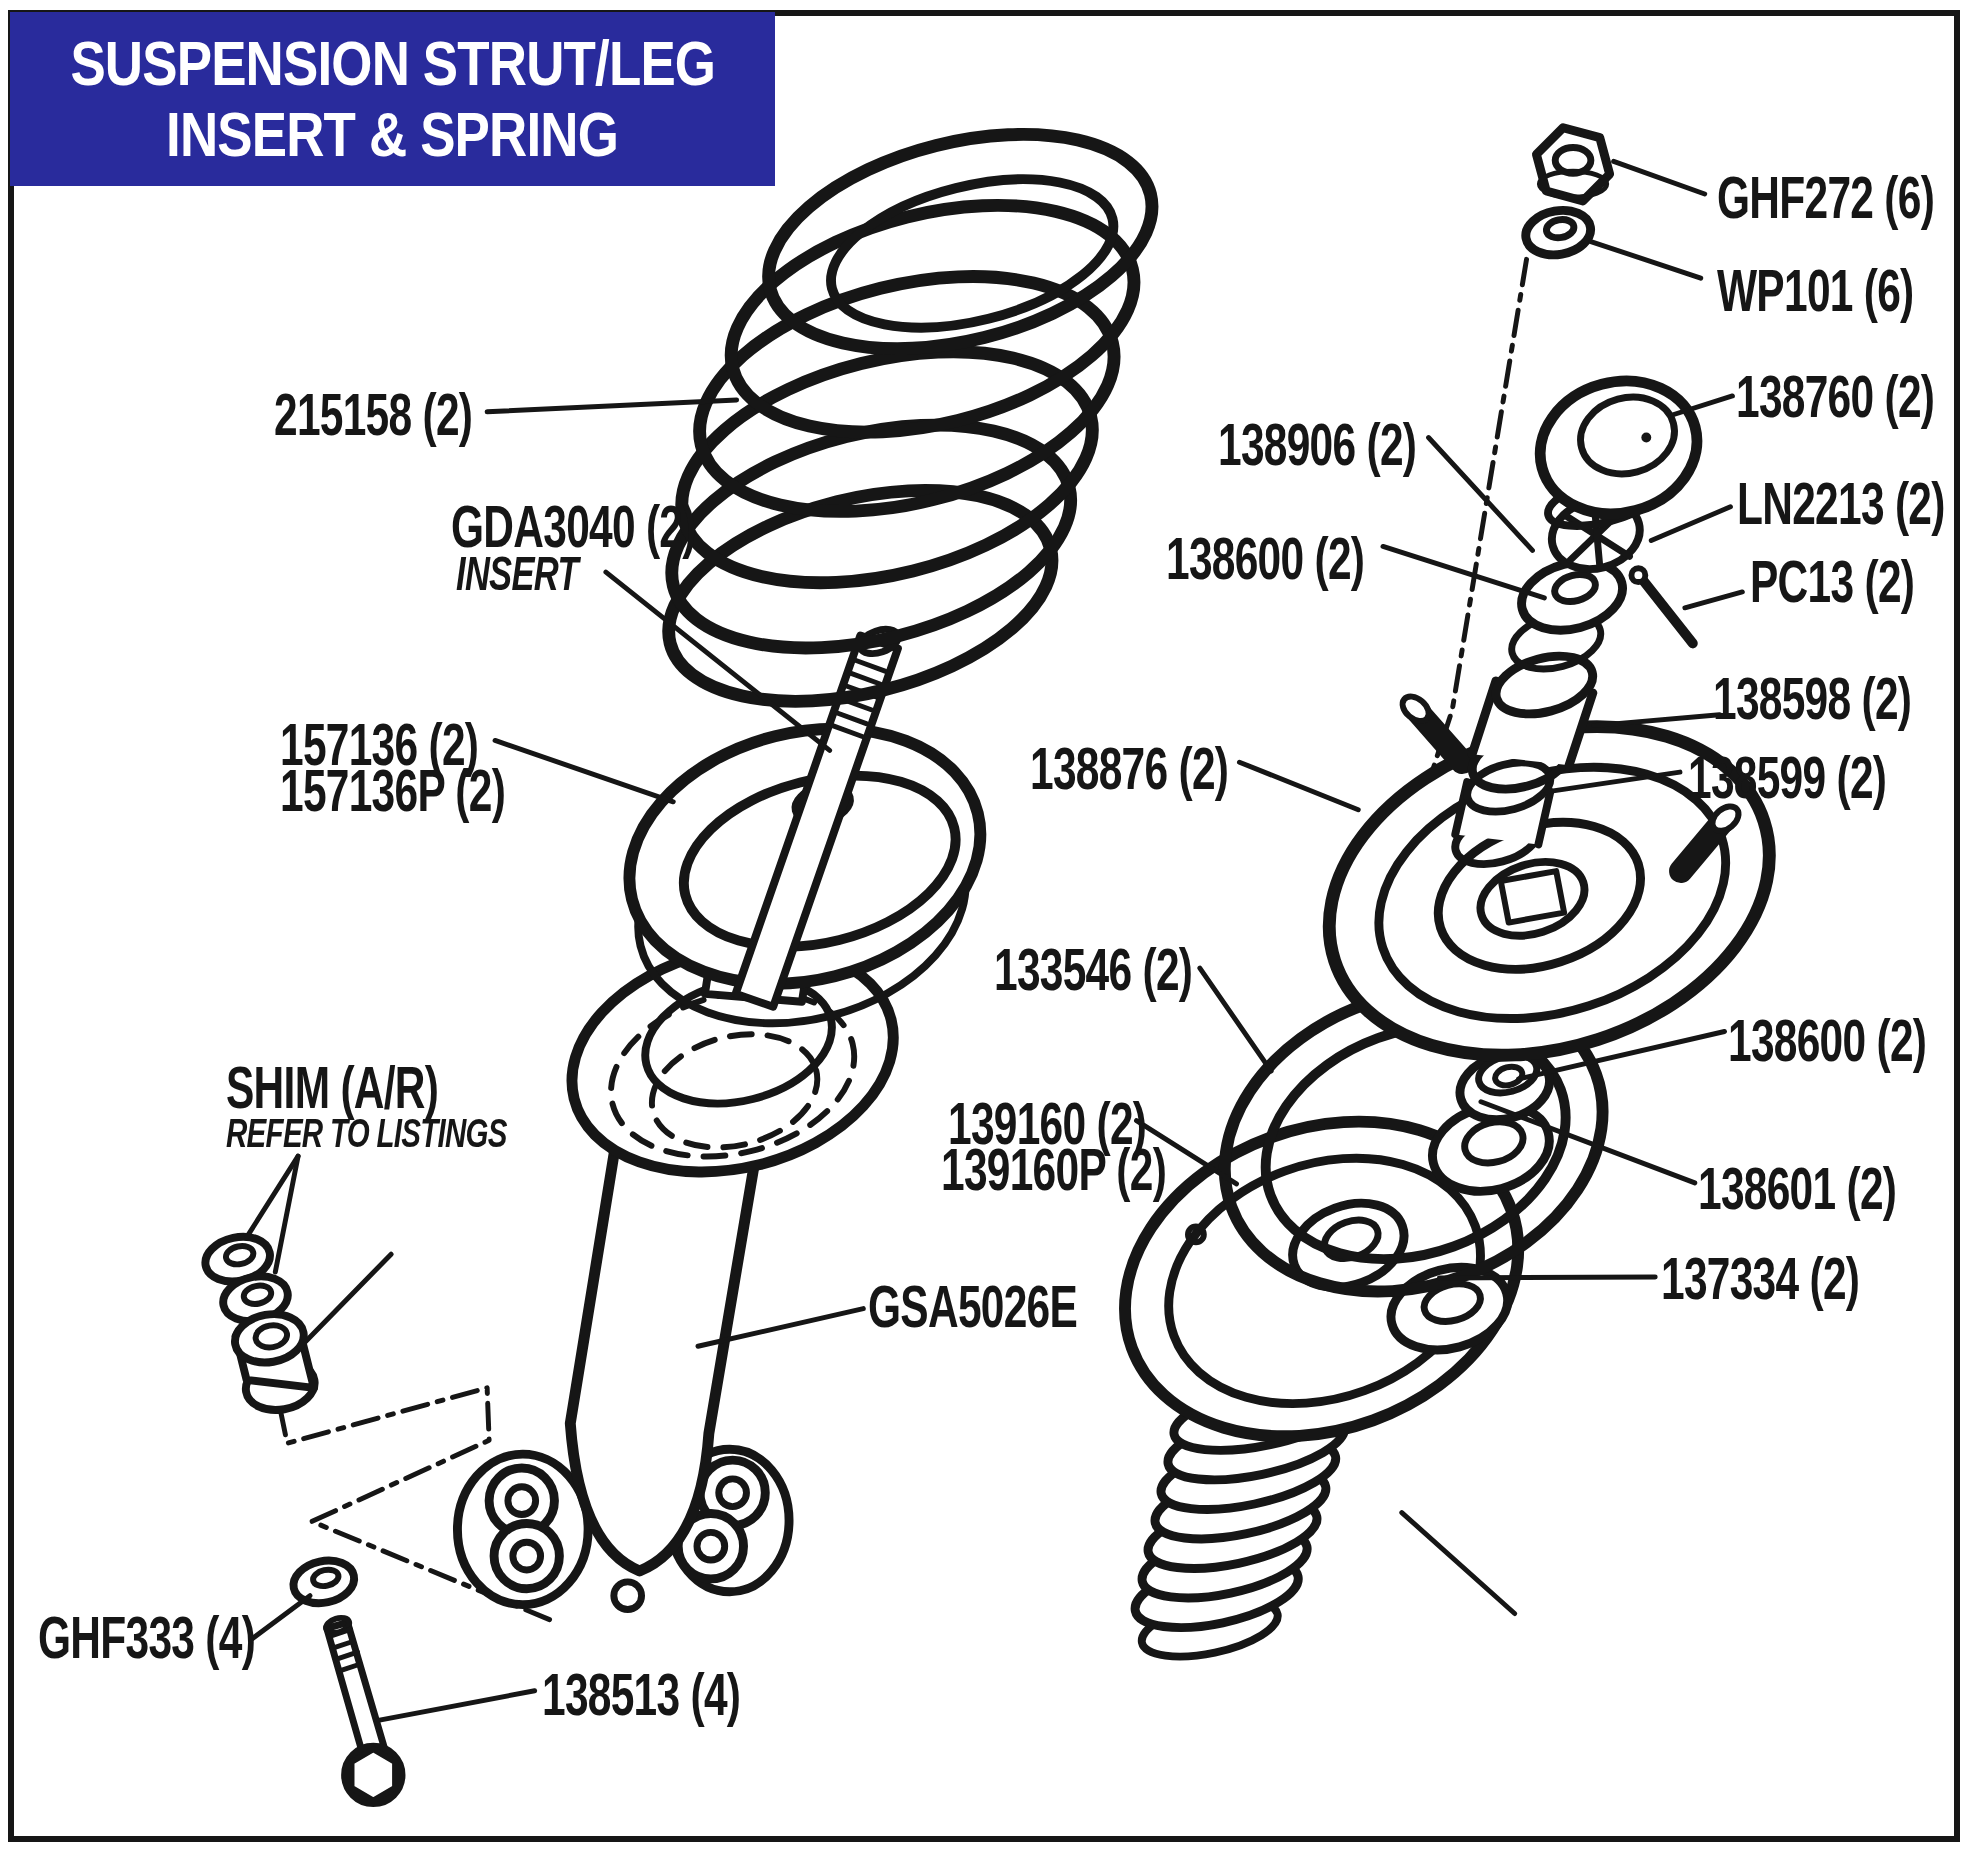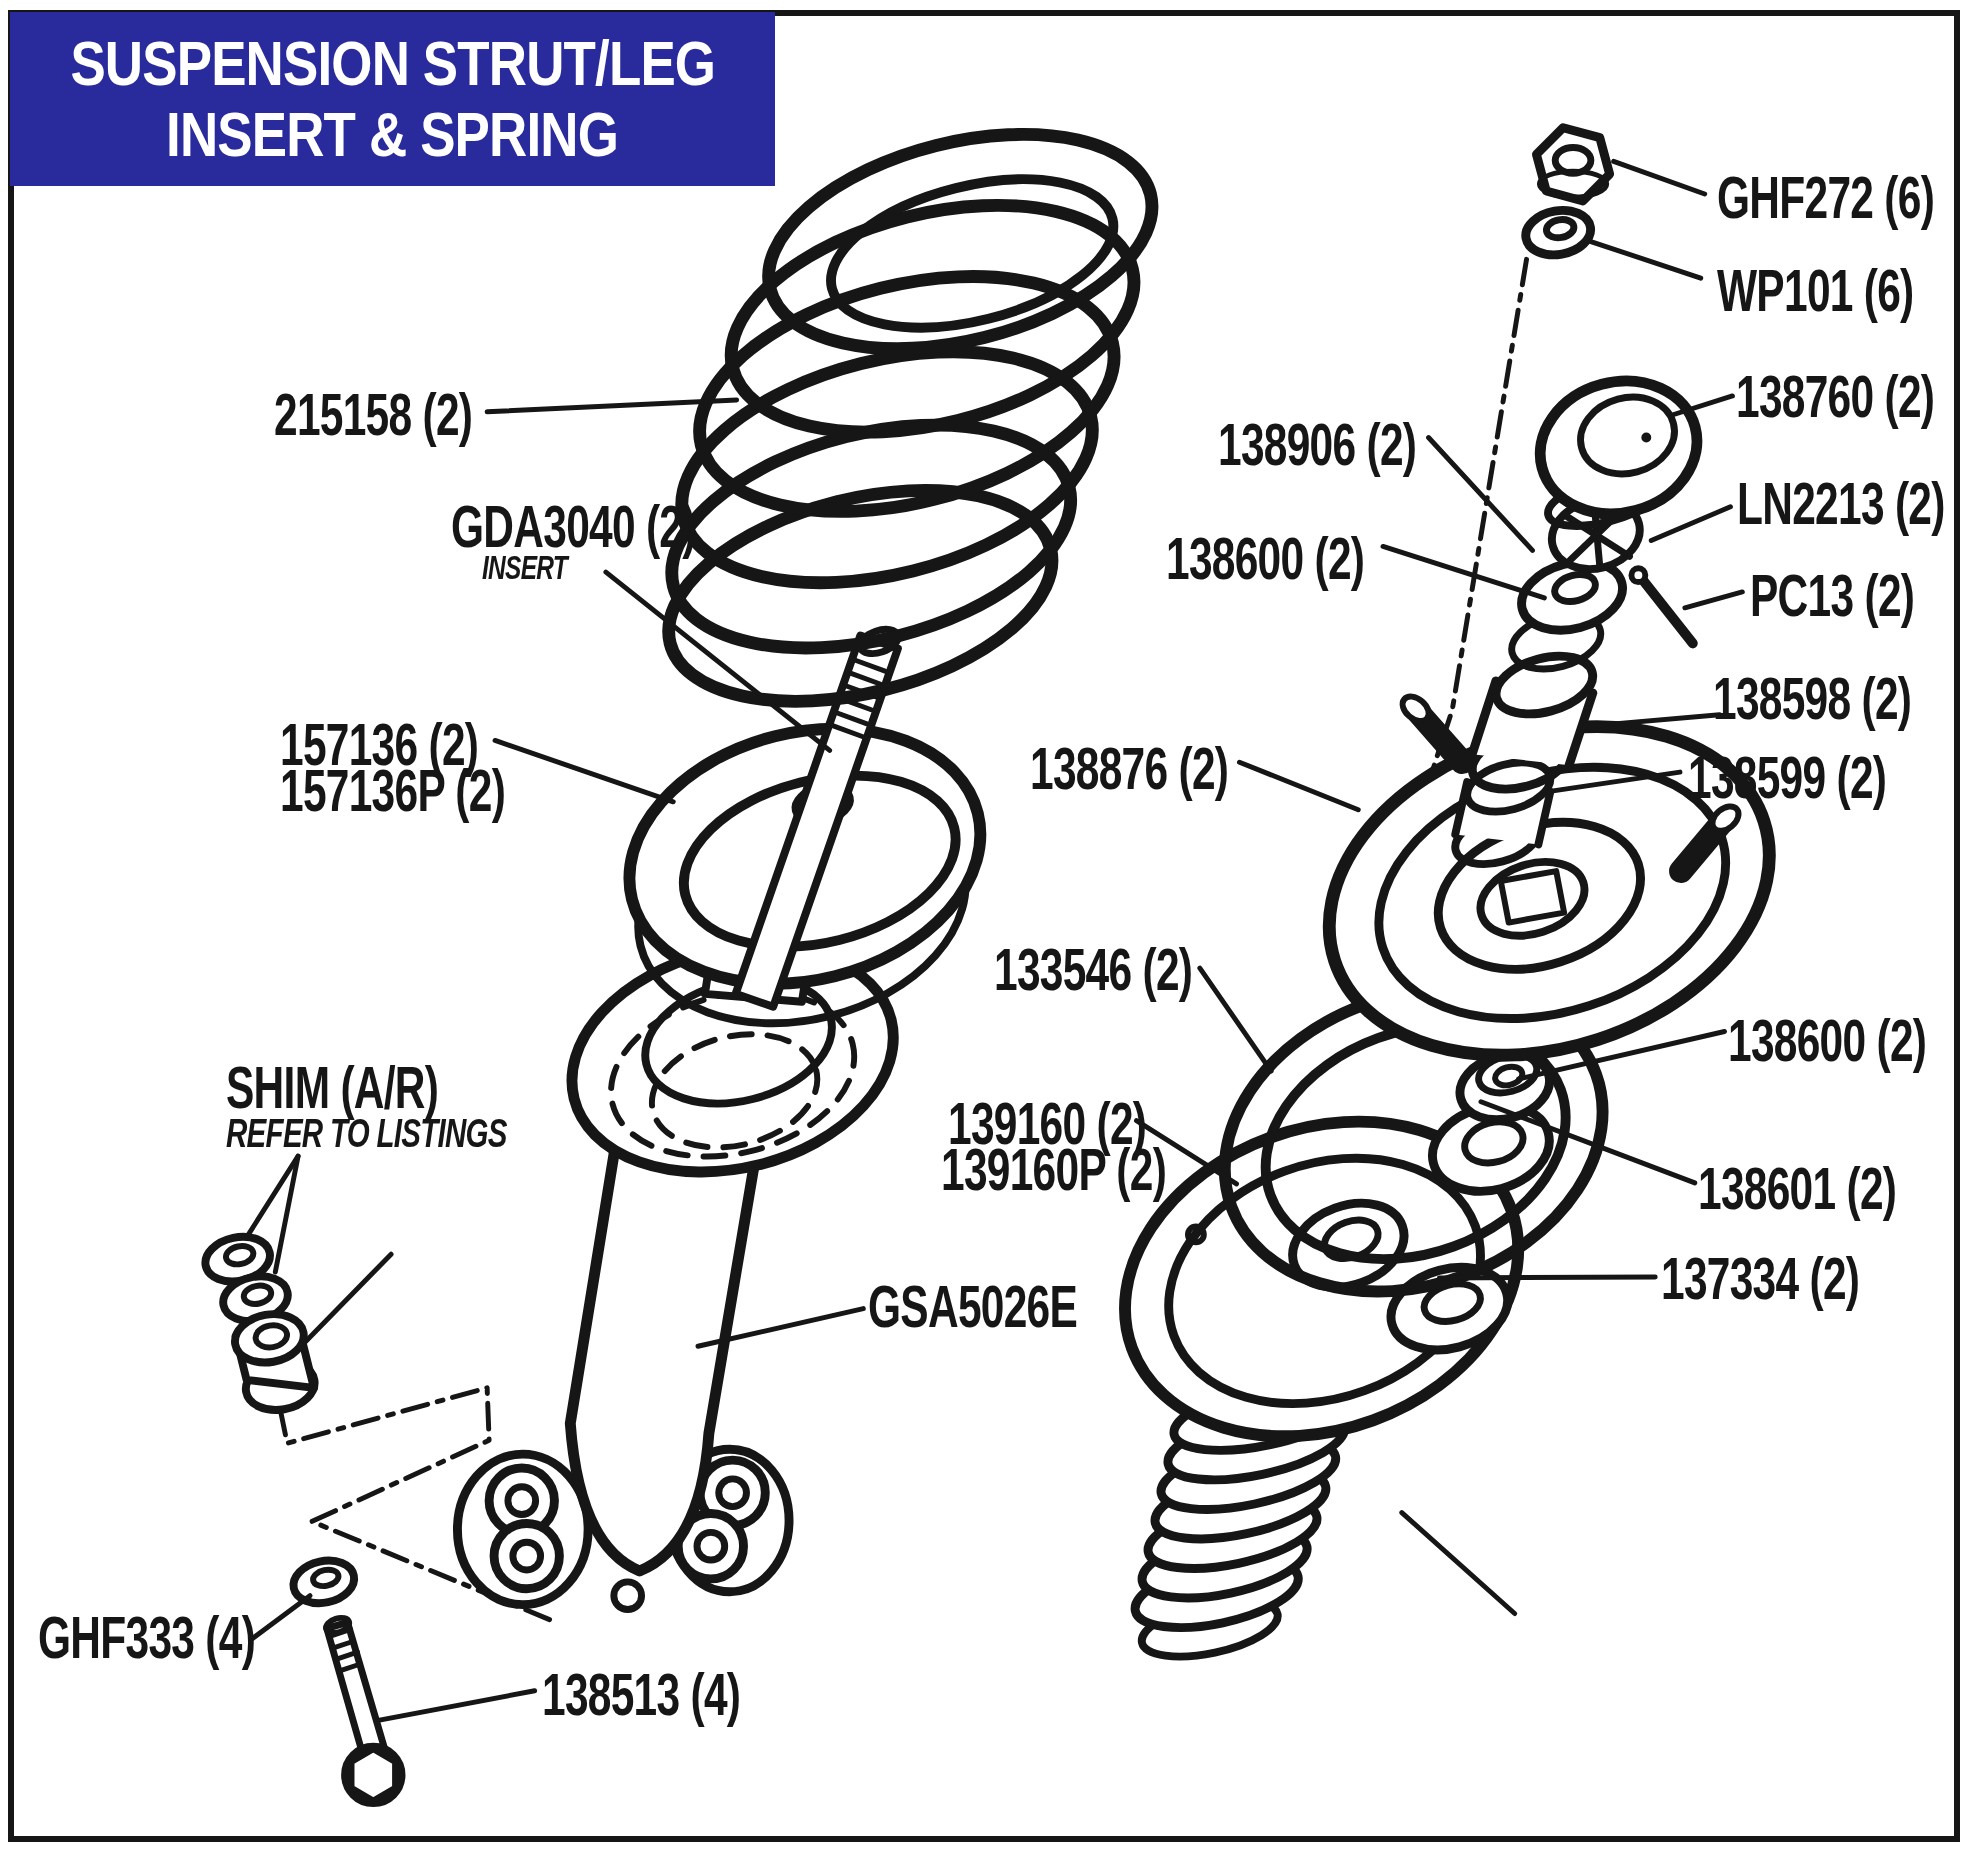--- a/index.html
+++ b/index.html
@@ -230,36 +230,36 @@
 
   <div class="frame"></div>
 
   <div class="titlebox">
     <div class="tline">SUSPENSION STRUT/LEG</div>
     <div class="tline">INSERT &amp; SPRING</div>
   </div>
 
   <div class="lbl" style="left:274px;top:386px"><span>215158 (2)</span></div>
   <div class="lbl" style="left:451px;top:498px"><span>GDA3040 (2)</span></div>
-  <div class="lbl it" style="left:482px;top:550px;font-size:34px"><span>INSERT</span></div>
+  <div class="lbl it" style="left:456px;top:550px;font-size:48px"><span>INSERT</span></div>
   <div class="lbl" style="left:280px;top:716px"><span>157136 (2)</span></div>
   <div class="lbl" style="left:280px;top:762px"><span>157136P (2)</span></div>
   <div class="lbl it" style="left:226px;top:1113px;font-size:41px"><span>REFER TO LISTINGS</span></div>
   <div class="lbl" style="left:226px;top:1059px"><span>SHIM (A/R)</span></div>
   <div class="lbl" style="left:868px;top:1278px"><span>GSA5026E</span></div>
   <div class="lbl" style="left:38px;top:1609px"><span>GHF333 (4)</span></div>
   <div class="lbl" style="left:542px;top:1666px"><span>138513 (4)</span></div>
 
   <div class="lbl" style="left:1717px;top:169px"><span>GHF272 (6)</span></div>
   <div class="lbl" style="left:1717px;top:262px"><span>WP101 (6)</span></div>
   <div class="lbl" style="left:1736px;top:368px"><span>138760 (2)</span></div>
   <div class="lbl" style="left:1218px;top:416px"><span>138906 (2)</span></div>
   <div class="lbl" style="left:1737px;top:475px"><span>LN2213 (2)</span></div>
   <div class="lbl" style="left:1166px;top:530px"><span>138600 (2)</span></div>
-  <div class="lbl" style="left:1750px;top:567px"><span>PC13 (2)</span></div>
+  <div class="lbl" style="left:1750px;top:553px"><span>PC13 (2)</span></div>
   <div class="lbl" style="left:1713px;top:670px"><span>138598 (2)</span></div>
   <div class="lbl" style="left:1688px;top:749px"><span>138599 (2)</span></div>
   <div class="lbl" style="left:1030px;top:740px"><span>138876 (2)</span></div>
   <div class="lbl" style="left:994px;top:941px"><span>133546 (2)</span></div>
   <div class="lbl" style="left:1728px;top:1012px"><span>138600 (2)</span></div>
   <div class="lbl" style="left:948px;top:1095px"><span>139160 (2)</span></div>
   <div class="lbl" style="left:941px;top:1141px"><span>139160P (2)</span></div>
   <div class="lbl" style="left:1698px;top:1160px"><span>138601 (2)</span></div>
   <div class="lbl" style="left:1661px;top:1250px"><span>137334 (2)</span></div>
 

